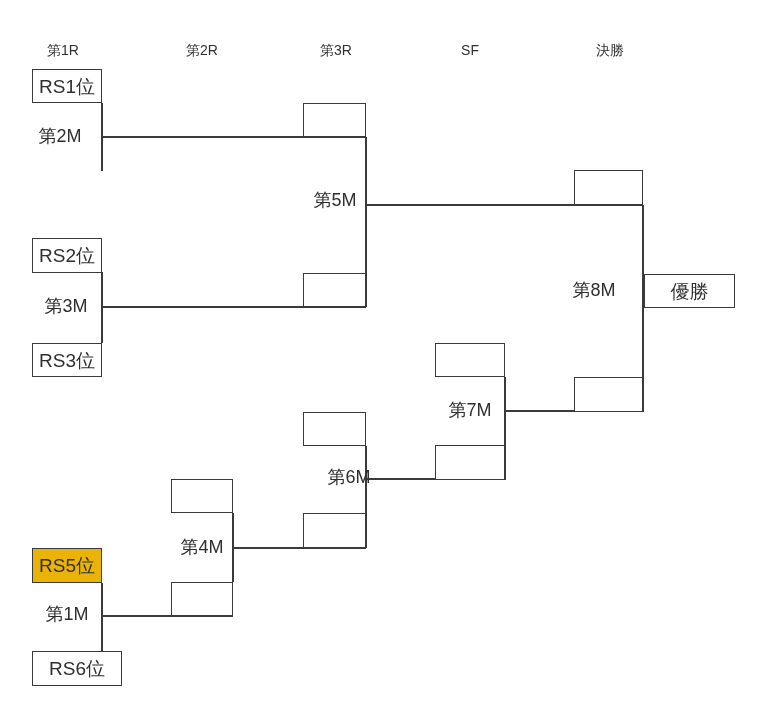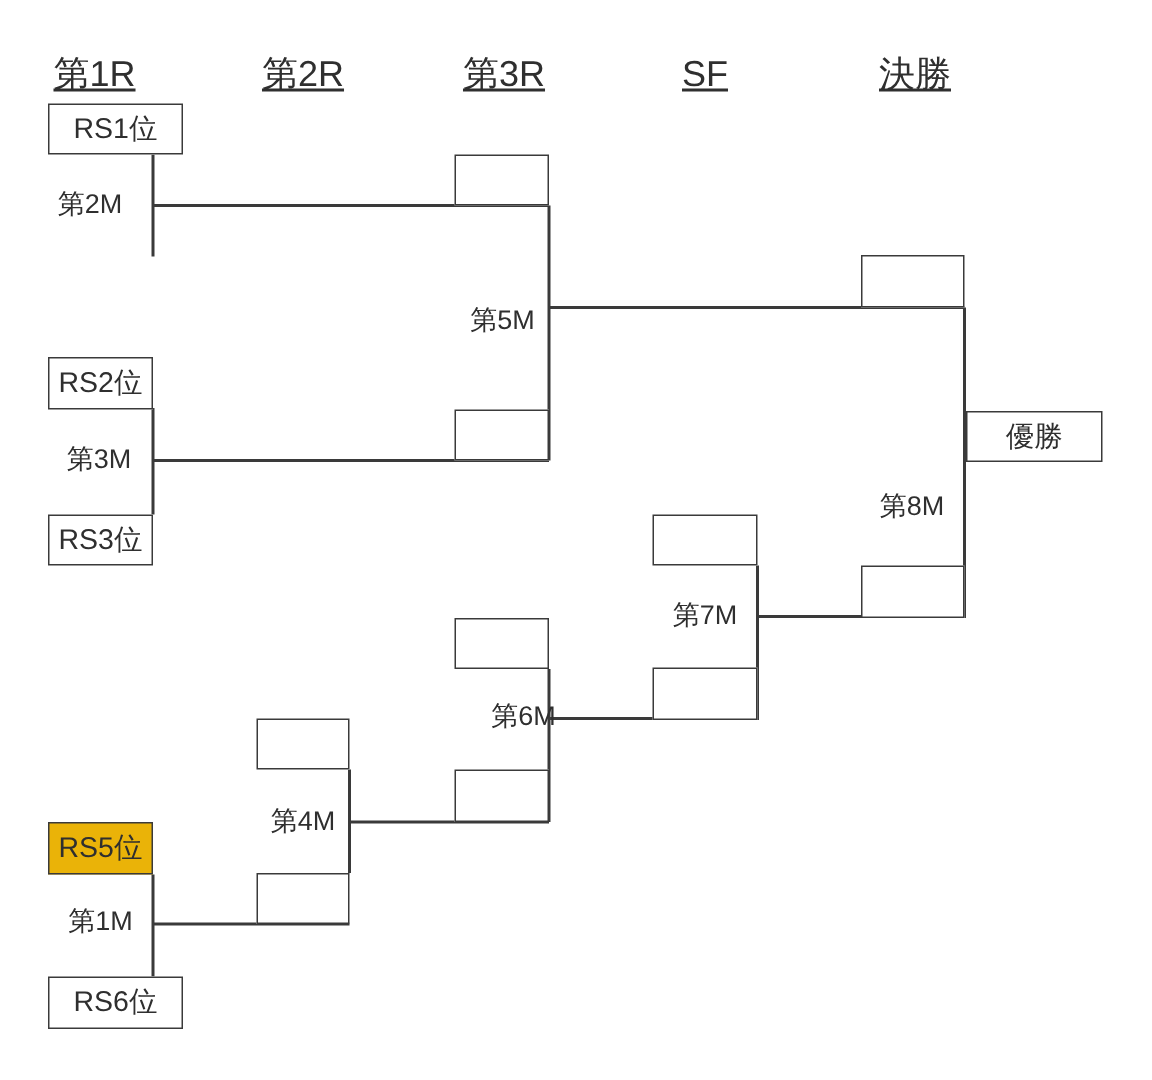--- a/index.html
+++ b/index.html
@@ -3,21 +3,21 @@
 <meta charset="utf-8">
 <style>
   html,body { margin:0; padding:0; background:#ffffff; }
   body { font-family:"Liberation Sans","DejaVu Sans",sans-serif; }
   #canvas {
     position:relative; width:768px; height:720px;
     background:#ffffff; overflow:hidden;
   }
   .col-header {
     position:absolute; transform:translate(-50%,-50%);
-    font-size:24px; line-height:1; white-space:nowrap;text-decoration:underline;
+    font-size:14px; line-height:1; white-space:nowrap;
   }
   .slot-box {
     position:absolute; box-sizing:border-box;
     display:flex; align-items:center; justify-content:center;
     font-size:19px; line-height:1; white-space:nowrap;
   }
   .match-label {
     position:absolute; transform:translate(-50%,-50%);
     font-size:18px; line-height:1; white-space:nowrap;
   }
@@ -35,21 +35,21 @@
     <div class="bracket-line" style="background: rgb(58, 58, 58); left: 366px; top: 478.2px; width: 139px; height: 1.6px;"></div>
     <div class="bracket-line" style="background: rgb(58, 58, 58); left: 505px; top: 410.2px; width: 138px; height: 1.6px;"></div>
     <div class="bracket-line" style="background: rgb(58, 58, 58); left: 101.2px; top: 103px; width: 1.6px; height: 68px;"></div>
     <div class="bracket-line" style="background: rgb(58, 58, 58); left: 101.2px; top: 272px; width: 1.6px; height: 71px;"></div>
     <div class="bracket-line" style="background: rgb(58, 58, 58); left: 101.2px; top: 583px; width: 1.6px; height: 68px;"></div>
     <div class="bracket-line" style="background: rgb(58, 58, 58); left: 232.2px; top: 513px; width: 1.6px; height: 69px;"></div>
     <div class="bracket-line" style="background: rgb(58, 58, 58); left: 365.2px; top: 137px; width: 1.6px; height: 170px;"></div>
     <div class="bracket-line" style="background: rgb(58, 58, 58); left: 365.2px; top: 446px; width: 1.6px; height: 102px;"></div>
     <div class="bracket-line" style="background: rgb(58, 58, 58); left: 504.2px; top: 377px; width: 1.6px; height: 103px;"></div>
     <div class="bracket-line" style="background: rgb(58, 58, 58); left: 642.2px; top: 205px; width: 1.6px; height: 207px;"></div>
-    <div class="slot-box" style="left: 32px; top: 69px; width: 90px; height: 34px; border: 1.6px solid rgb(58, 58, 58); background: rgb(255, 255, 255);">
+    <div class="slot-box" style="left: 32px; top: 69px; width: 70px; height: 34px; border: 1.6px solid rgb(58, 58, 58); background: rgb(255, 255, 255);">
       <span>RS1位</span>
     </div>
     <div class="slot-box" style="left: 32px; top: 238px; width: 70px; height: 35px; border: 1.6px solid rgb(58, 58, 58); background: rgb(255, 255, 255);">
       <span>RS2位</span>
     </div>
     <div class="slot-box" style="left: 32px; top: 343px; width: 70px; height: 34px; border: 1.6px solid rgb(58, 58, 58); background: rgb(255, 255, 255);">
       <span>RS3位</span>
     </div>
     <div class="slot-box" style="left: 32px; top: 548px; width: 70px; height: 35px; border: 1.6px solid rgb(58, 58, 58); background: #eab308;">
       <span>RS5位</span>
@@ -72,17 +72,17 @@
     </div>
     <div class="col-header" style="left: 63px; top: 50px;">第1R</div>
     <div class="col-header" style="left: 202px; top: 50px;">第2R</div>
     <div class="col-header" style="left: 336px; top: 50px;">第3R</div>
     <div class="col-header" style="left: 470px; top: 50px;">SF</div>
     <div class="col-header" style="left: 610px; top: 50px;">決勝</div>
     <div class="match-label" style="left: 60px; top: 136px;">第2M</div>
     <div class="match-label" style="left: 66px; top: 306px;">第3M</div>
     <div class="match-label" style="left: 67px; top: 614px;">第1M</div>
     <div class="match-label" style="left: 202px; top: 547px;">第4M</div>
-    <div class="match-label" style="left: 335px; top: 213px;">第5M</div>
+    <div class="match-label" style="left: 335px; top: 200px;">第5M</div>
     <div class="match-label" style="left: 349px; top: 477px;">第6M</div>
     <div class="match-label" style="left: 470px; top: 410px;">第7M</div>
-    <div class="match-label" style="left: 608px; top: 290px; margin-top: 47px;">第8M</div>
+    <div class="match-label" style="left: 594px; top: 290px;">第8M</div>
   </div>
 
 </body></html>

